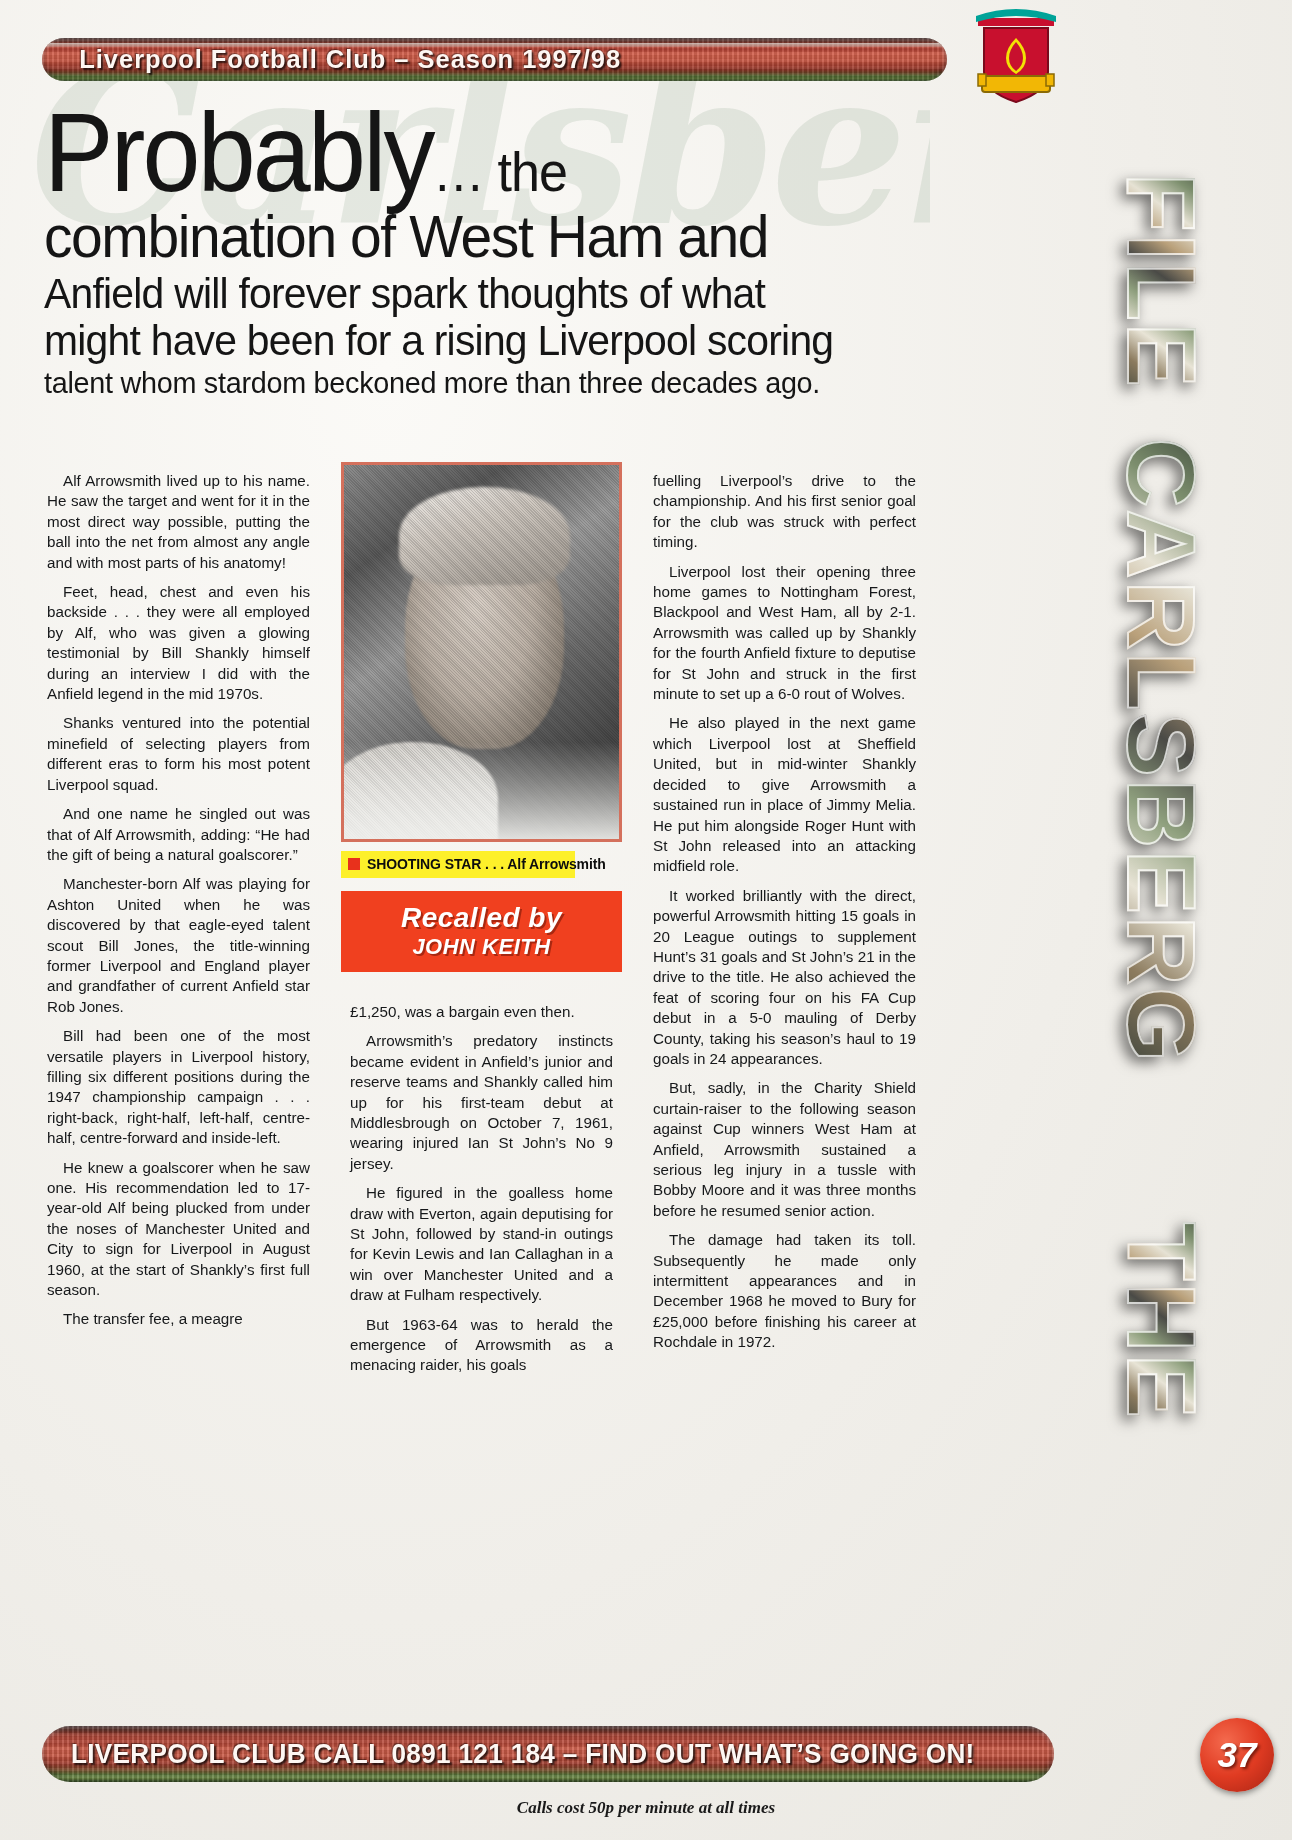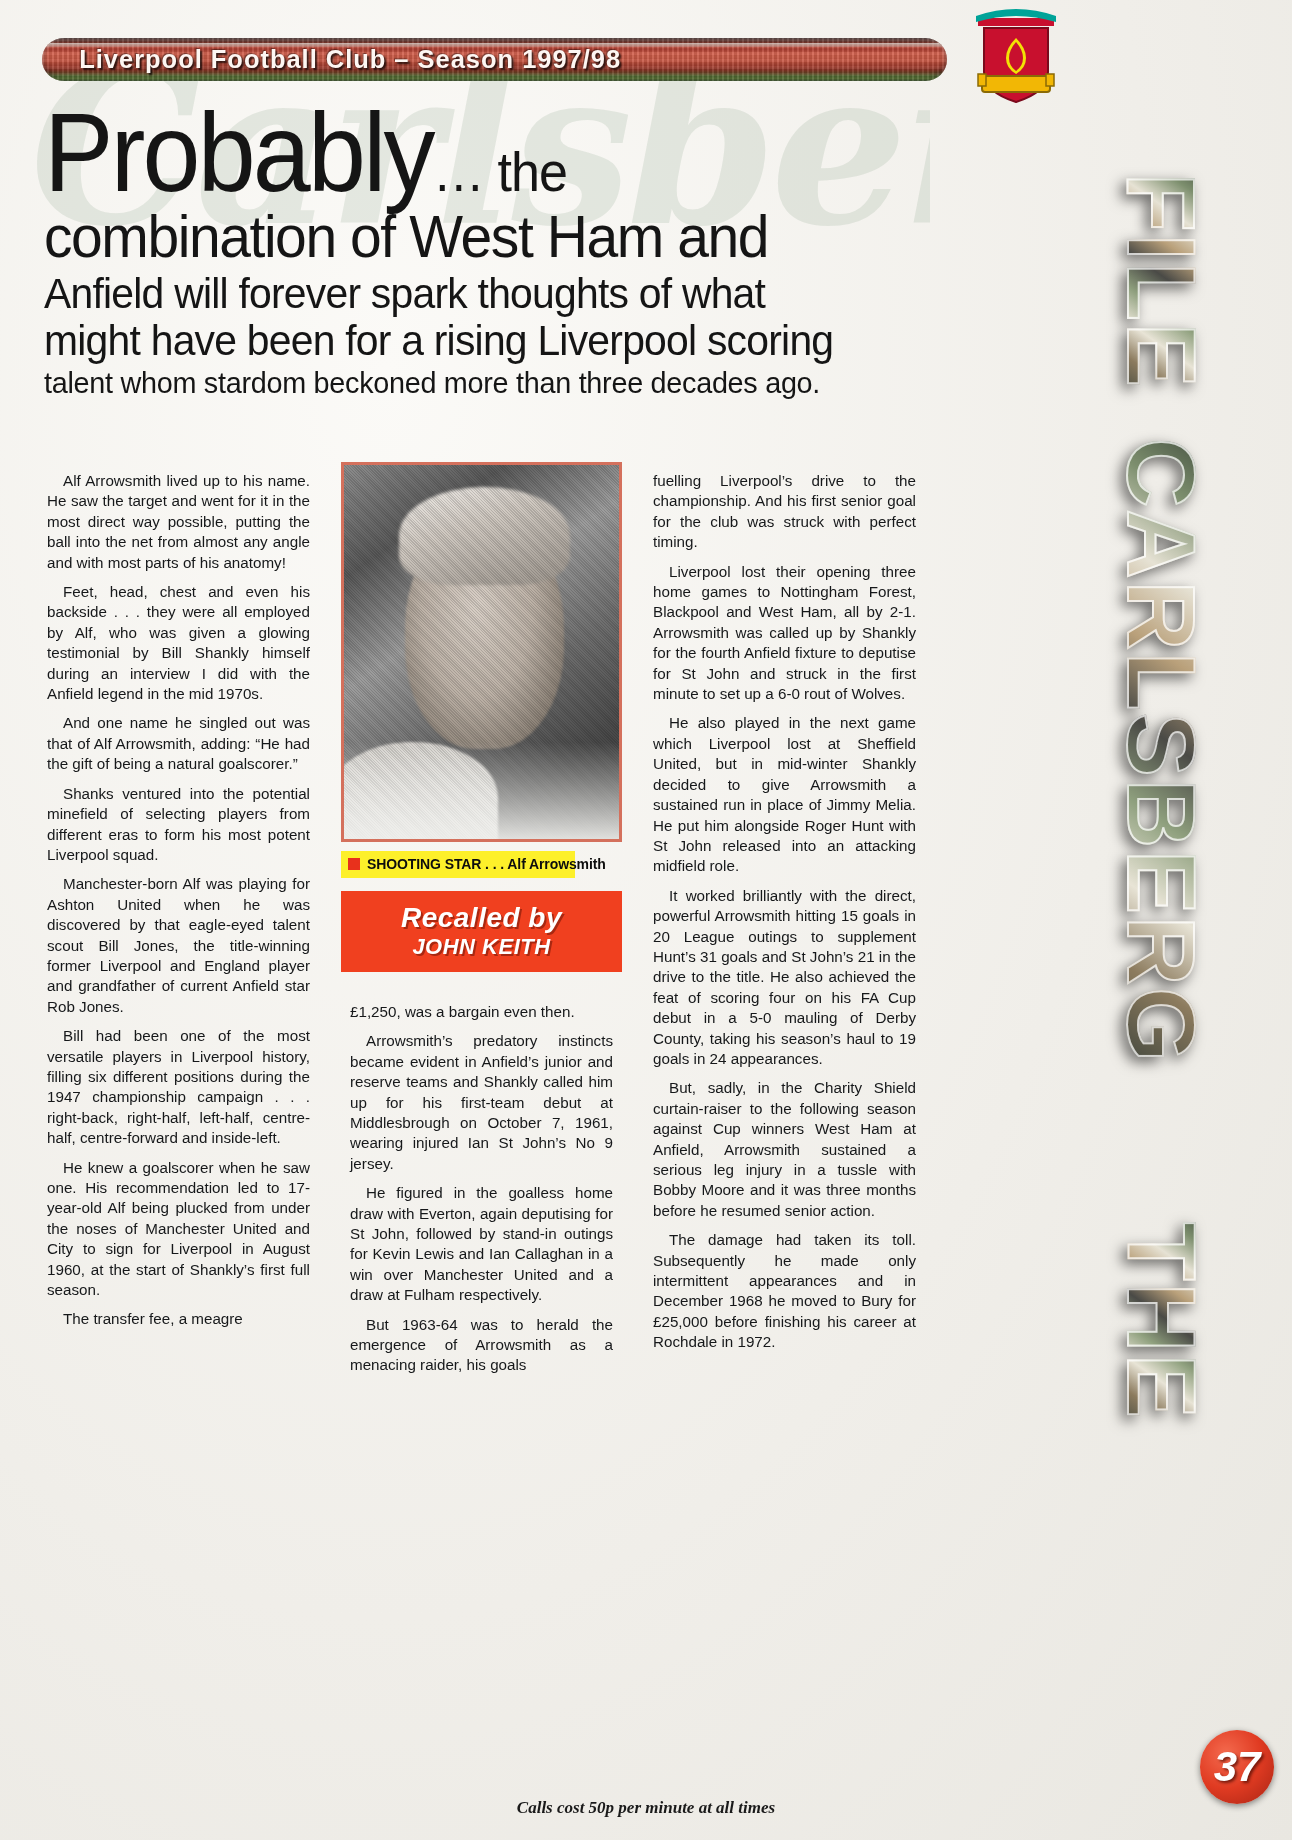--- a/index.html
+++ b/index.html
@@ -368,31 +368,31 @@
     font-size: 27px;
     letter-spacing: 0.3px;
     color: #fdf7f3;
     text-shadow: 2px 2px 2px rgba(0,0,0,0.75), -1px -1px 1px rgba(0,0,0,0.4);
     z-index: 3;
     transform: scaleX(0.97);
   }
   .page-number {
     position: absolute;
     right: 18px;
-    bottom: 36px;
+    bottom: 48px;
     width: 74px;
     height: 74px;
     border-radius: 50%;
     background: radial-gradient(circle at 35% 32%, #f46a4e 0%, #e03b22 50%, #a82414 100%);
     display: flex;
     align-items: center;
     justify-content: center;
     font-family: "Liberation Sans", sans-serif;
     font-weight: bold;
-    font-size: 42px;
+    font-size: 35px;
     font-style: italic;
     color: #ffffff;
     text-shadow: 2px 2px 3px rgba(90,15,5,0.8);
     z-index: 9;
     box-shadow: 0 2px 6px rgba(0,0,0,0.45);
   }
   .calls-note {
     position: absolute;
     left: 0; right: 0;
     bottom: 22px;
@@ -433,22 +433,22 @@
     <div class="hl-line hl3">Anfield will forever spark thoughts of what</div>
     <div class="hl-line hl4">might have been for a rising Liverpool scoring</div>
     <div class="hl-line hl5">talent whom stardom beckoned more than three decades ago.</div>
   </div>
 
   <div class="cols">
 
     <div class="col">
       <p>Alf Arrowsmith lived up to his name. He saw the target and went for it in the most direct way possible, putting the ball into the net from almost any angle and with most parts of his anatomy!</p>
       <p>Feet, head, chest and even his backside . . . they were all employed by Alf, who was given a glowing testimonial by Bill Shankly himself during an interview I did with the Anfield legend in the mid 1970s.</p>
+      <p>Shanks ventured into the potential minefield of selecting players from different eras to form his most potent Liverpool squad.</p>
       <p>And one name he singled out was that of Alf Arrowsmith, adding: “He had the gift of being a natural goalscorer.”</p>
-      <p>Shanks ventured into the potential minefield of selecting players from different eras to form his most potent Liverpool squad.</p>
       <p>Manchester-born Alf was playing for Ashton United when he was discovered by that eagle-eyed talent scout Bill Jones, the title-winning former Liverpool and England player and grandfather of current Anfield star Rob Jones.</p>
       <p>Bill had been one of the most versatile players in Liverpool history, filling six different positions during the 1947 championship campaign . . . right-back, right-half, left-half, centre-half, centre-forward and inside-left.</p>
       <p>He knew a goalscorer when he saw one. His recommendation led to 17-year-old Alf being plucked from under the noses of Manchester United and City to sign for Liverpool in August 1960, at the start of Shankly’s first full season.</p>
       <p>The transfer fee, a meagre</p>
     </div>
 
     <div class="col">
       <div class="photo">
         <div class="hair"></div>
         <div class="shoulder"></div>
@@ -481,18 +481,21 @@
     </div>
 
   </div>
 
   <div class="sidebar">
     <div class="sb-word outline" style="top:130px; transform:translateX(-50%) rotate(90deg);">FILE</div>
     <div class="sb-word outline" style="top:600px; transform:translateX(-50%) rotate(90deg);">CARLSBERG</div>
     <div class="sb-word outline" style="top:1170px; transform:translateX(-50%) rotate(90deg);">THE</div>
   </div>
 
+  <div class="bottom-banner">
+    <div class="bottom-banner-text">LIVERPOOL CLUB CALL 0891 121 184 – FIND OUT WHAT’S GOING ON!</div>
+  </div>
 
   <div class="page-number">37</div>
 
   <div class="calls-note">Calls cost 50p per minute at all times</div>
 
 </div>
 
 </body></html>

